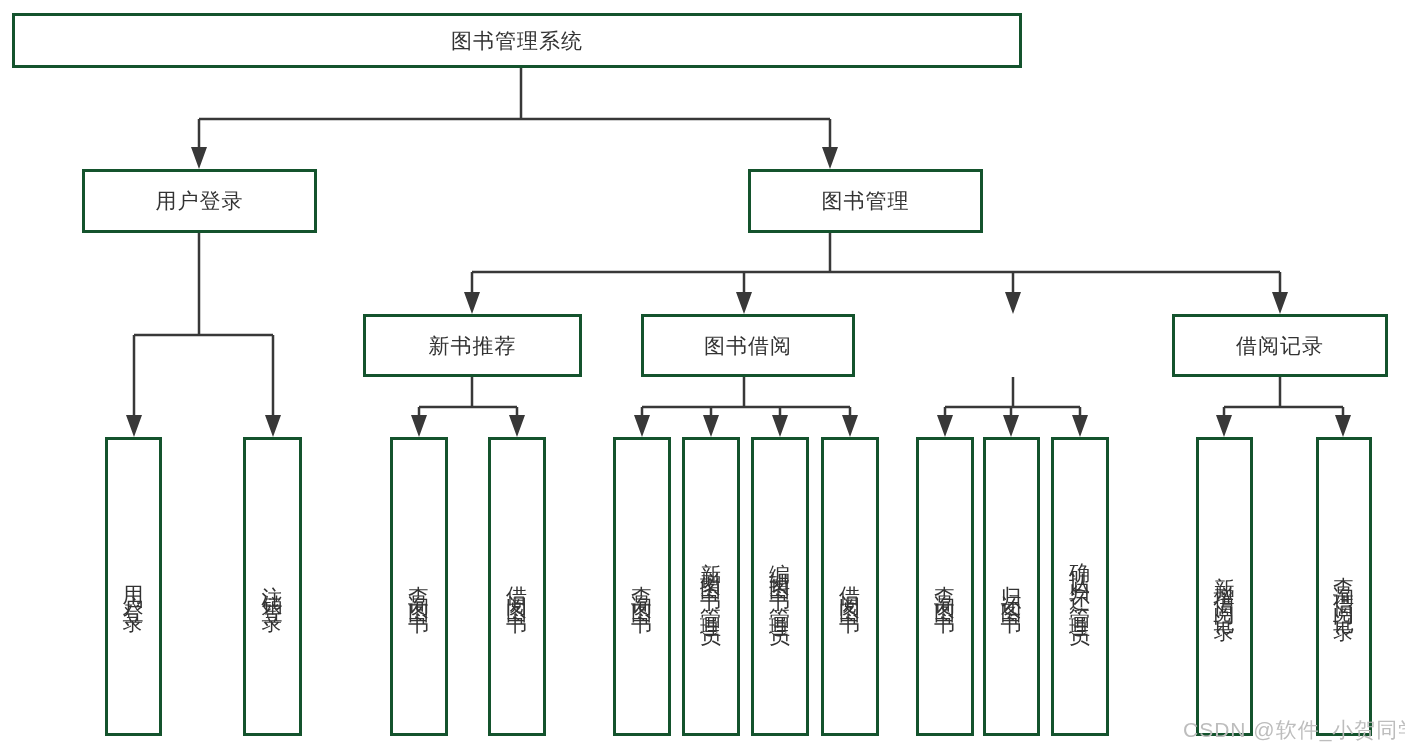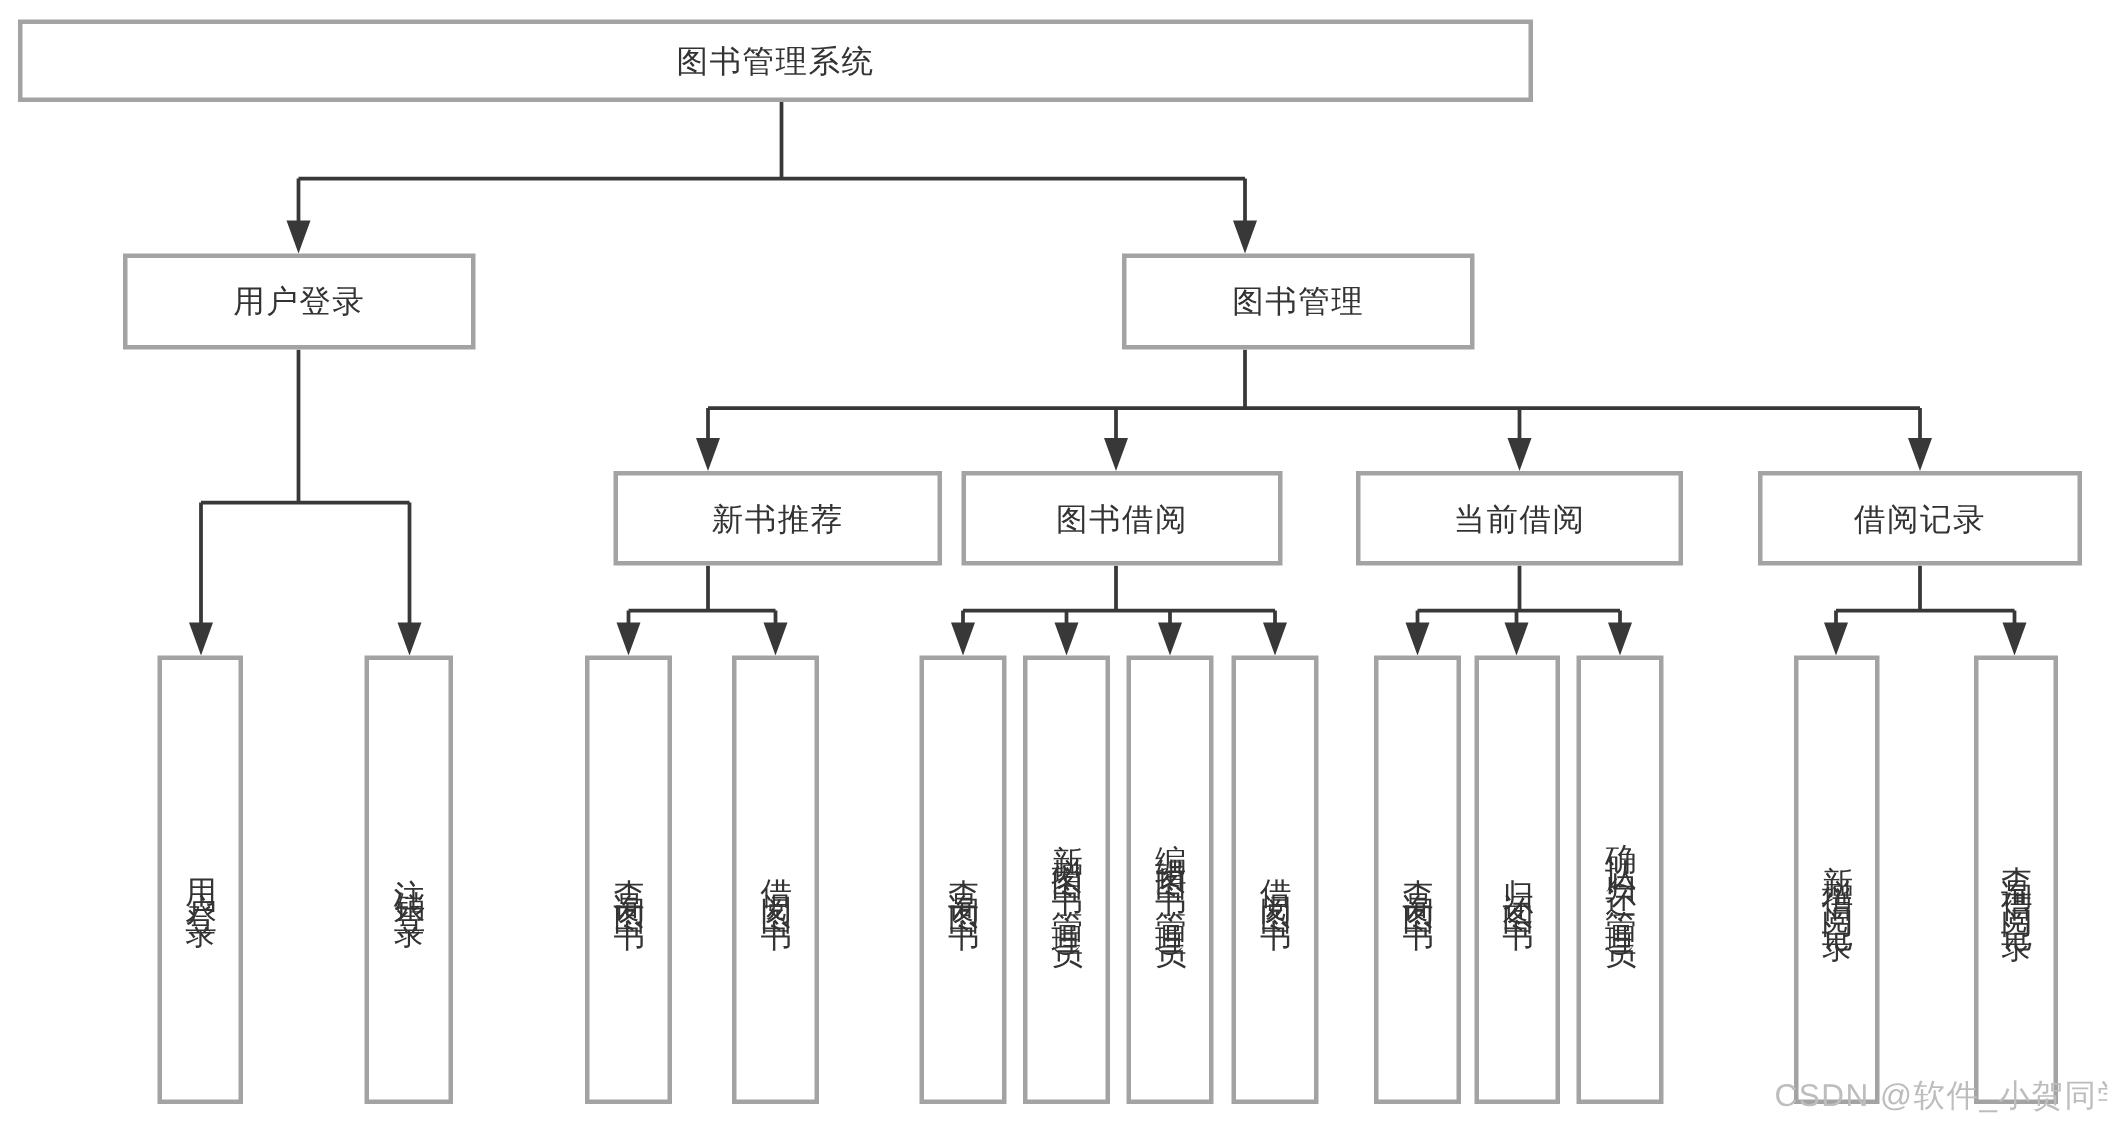--- a/index.html
+++ b/index.html
@@ -9,41 +9,41 @@
     background:#ffffff;
     font-family:"Liberation Sans", sans-serif;
     overflow:hidden;
   }
   #wires{position:absolute;left:0;top:0;width:1405px;height:747px;}
 
   .node{
     position:absolute;
     box-sizing:border-box;
     background:#ffffff;
-    border:3px solid #a3a3a3;
+    border:3px solid #14532d;
     color:#333333;
     display:flex;
     align-items:center;
     justify-content:center;
   }
   .h-label{font-size:21px;letter-spacing:1px;}
   .v-node .v-text{
     writing-mode:vertical-rl;
     text-orientation:mixed;
     font-size:21px;
     letter-spacing:9px;
     color:#333333;
     line-height:1;
   }
 
   
   .p-root    {left:12px;  top:13px;  width:1010px; height:55px;}
   .p-login   {left:82px;  top:169px; width:235px;  height:64px;}
   .p-mgmt    {left:748px; top:169px; width:235px;  height:64px;}
-  .p-newrec  {left:363px; top:314px; width:219px;  height:63px;margin-left:46px;}
+  .p-newrec  {left:363px; top:314px; width:219px;  height:63px;}
   .p-borrow  {left:641px; top:314px; width:214px;  height:63px;}
   .p-current {left:904px; top:314px; width:218px;  height:63px;}
   .p-records {left:1172px;top:314px; width:216px;  height:63px;}
 
   .leaf{top:437px;height:299px;}
   .p-lf-login   {left:105px; width:57px;}
   .p-lf-logout  {left:243px; width:59px;}
   .p-lf-nr-query{left:390px; width:58px;}
   .p-lf-nr-borrow{left:488px;width:58px;}
   .p-lf-bb-query{left:613px; width:58px;}
@@ -90,21 +90,20 @@
              M1335 415 L1351 415 L1343 437 Z" fill="#383838" stroke="none"></path>
   </svg>
 
   <div class="node h-label p-root">图书管理系统</div>
 
   <div class="node h-label p-login">用户登录</div>
   <div class="node h-label p-mgmt">图书管理</div>
 
   <div class="node h-label p-newrec">新书推荐</div>
   <div class="node h-label p-borrow">图书借阅</div>
-  <div class="node h-label p-current">当前借阅</div>
   <div class="node h-label p-records">借阅记录</div>
 
   <div class="node v-node leaf p-lf-login">
     <span class="v-text">用户登录</span>
   </div>
   <div class="node v-node leaf p-lf-logout">
     <span class="v-text">注销登录</span>
   </div>
 
   <div class="node v-node leaf p-lf-nr-query">

